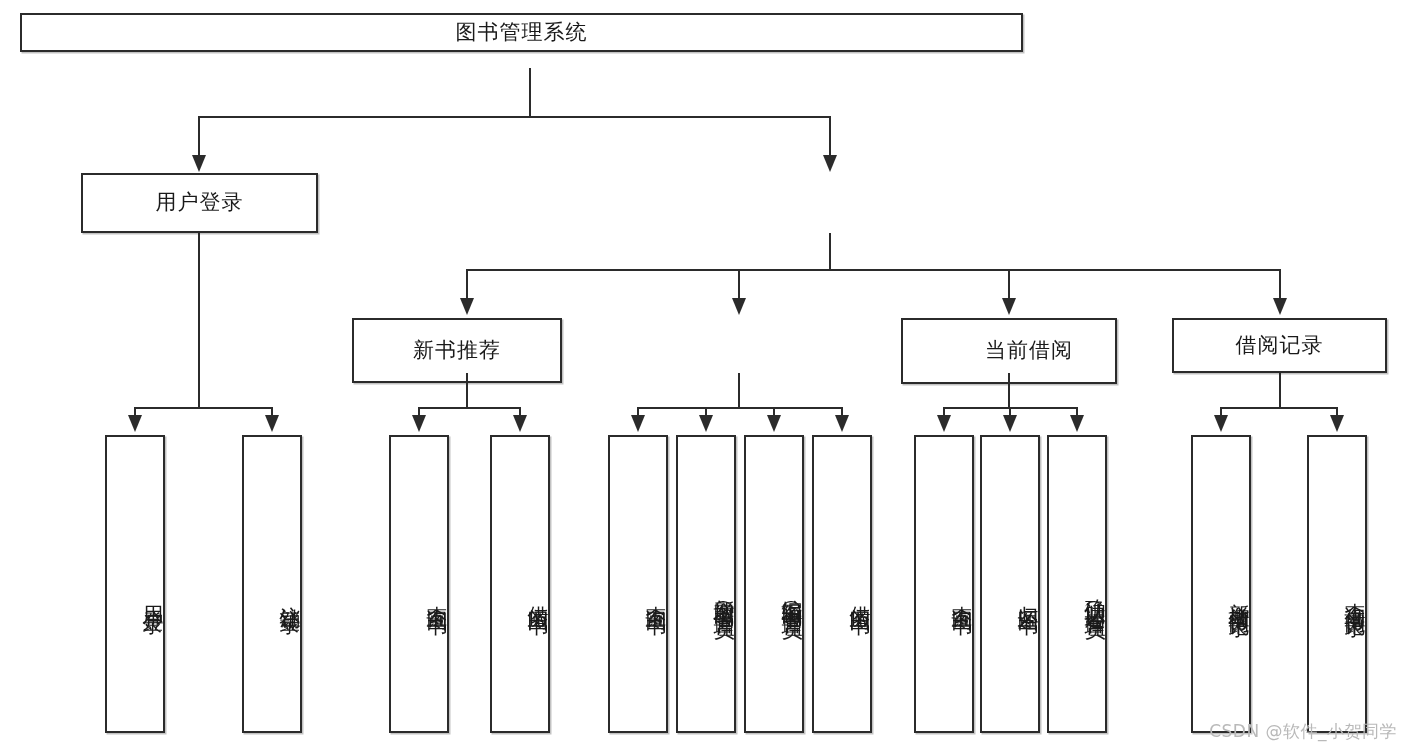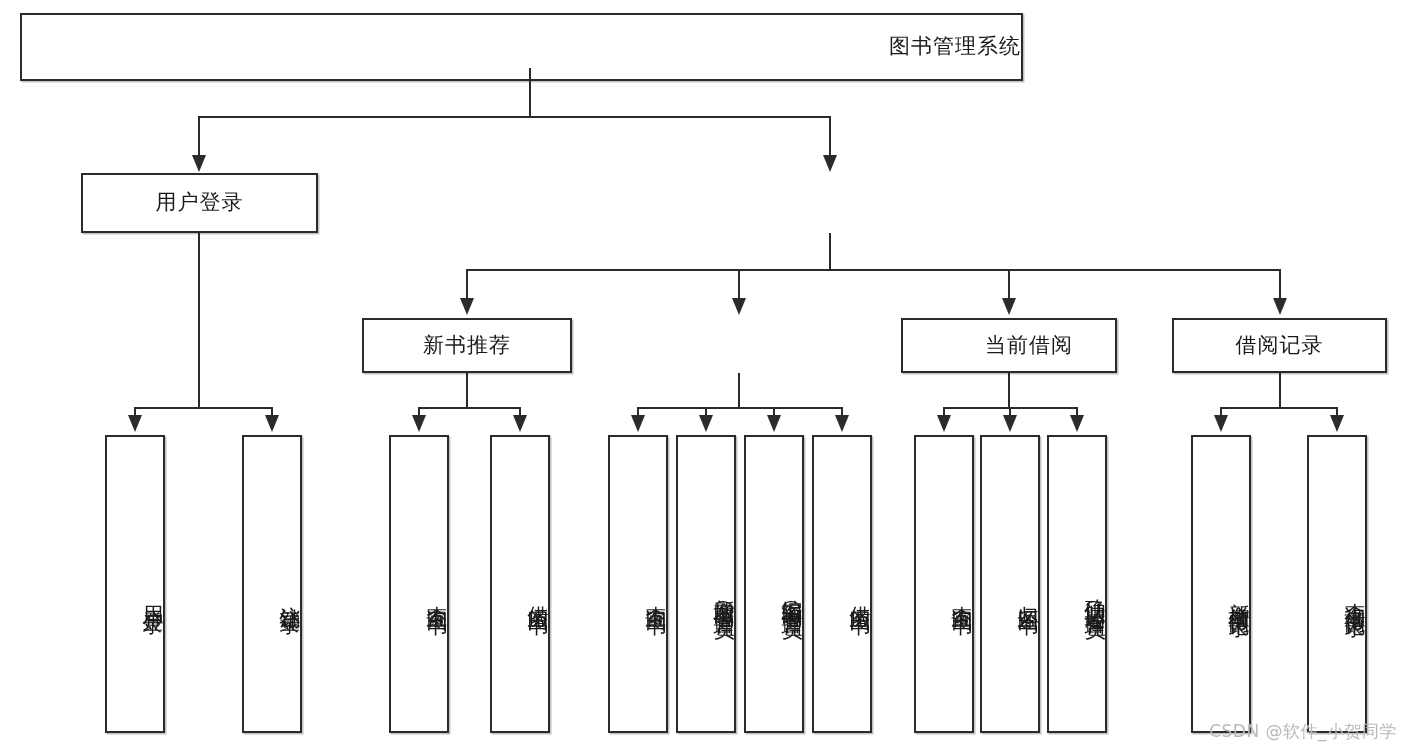--- a/index.html
+++ b/index.html
@@ -71,21 +71,21 @@
     white-space:nowrap;
     letter-spacing:.5px;
     pointer-events:none;
   }
 </style>
 </head>
 <body>
 
 <div id="canvas">
 
-  <div class="node h" style="left:20px;top:13px;width:1003px;height:68px;justify-content:flex-end;">
+  <div class="node h" style="left:20px;top:13px;width:1003px;height:39px;">
     <span class="txt">图书管理系统</span>
   </div>
 
   <div class="ln vt" style="left:529px;top:68px;height:49px;"></div>
 
   <div class="ln hz" style="left:198px;top:116px;width:633px;"></div>
 
   <div class="ln vt" style="left:198px;top:116px;height:42px;"></div>
   <div class="arrow" style="left:192px;top:155px;"></div>
   <div class="ln vt" style="left:829px;top:116px;height:42px;"></div>
@@ -106,24 +106,24 @@
   <div class="ln hz" style="left:466px;top:269px;width:814px;"></div>
   <div class="ln vt" style="left:466px;top:269px;height:32px;"></div>
   <div class="arrow" style="left:460px;top:298px;"></div>
   <div class="ln vt" style="left:738px;top:269px;height:32px;"></div>
   <div class="arrow" style="left:732px;top:298px;"></div>
   <div class="ln vt" style="left:1008px;top:269px;height:32px;"></div>
   <div class="arrow" style="left:1002px;top:298px;"></div>
   <div class="ln vt" style="left:1279px;top:269px;height:32px;"></div>
   <div class="arrow" style="left:1273px;top:298px;"></div>
 
-  <div class="node h" style="left:362px;top:318px;width:210px;height:55px;justify-content:center;">
+  <div class="node h" style="left:352px;top:318px;width:210px;height:65px;justify-content:center;">
     <span class="txt">新书推荐</span>
   </div>
-  <div class="node h" style="left:901px;top:318px;width:216px;height:55px;padding-left:40px;">
+  <div class="node h" style="left:901px;top:318px;width:216px;height:66px;padding-left:40px;">
     <span class="txt">当前借阅</span>
   </div>
   <div class="node h" style="left:1172px;top:318px;width:215px;height:55px;">
     <span class="txt">借阅记录</span>
   </div>
 
   <div class="ln vt" style="left:466px;top:373px;height:35px;"></div>
   <div class="ln hz" style="left:418px;top:407px;width:102px;"></div>
   <div class="ln vt" style="left:418px;top:407px;height:10px;"></div>
   <div class="arrow" style="left:412px;top:415px;"></div>

